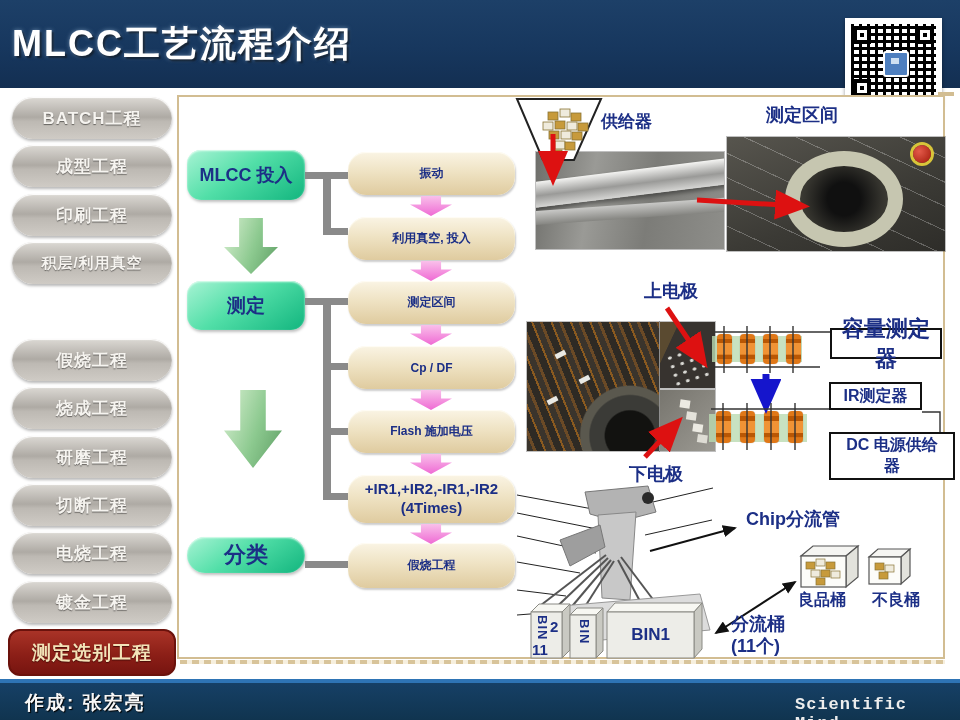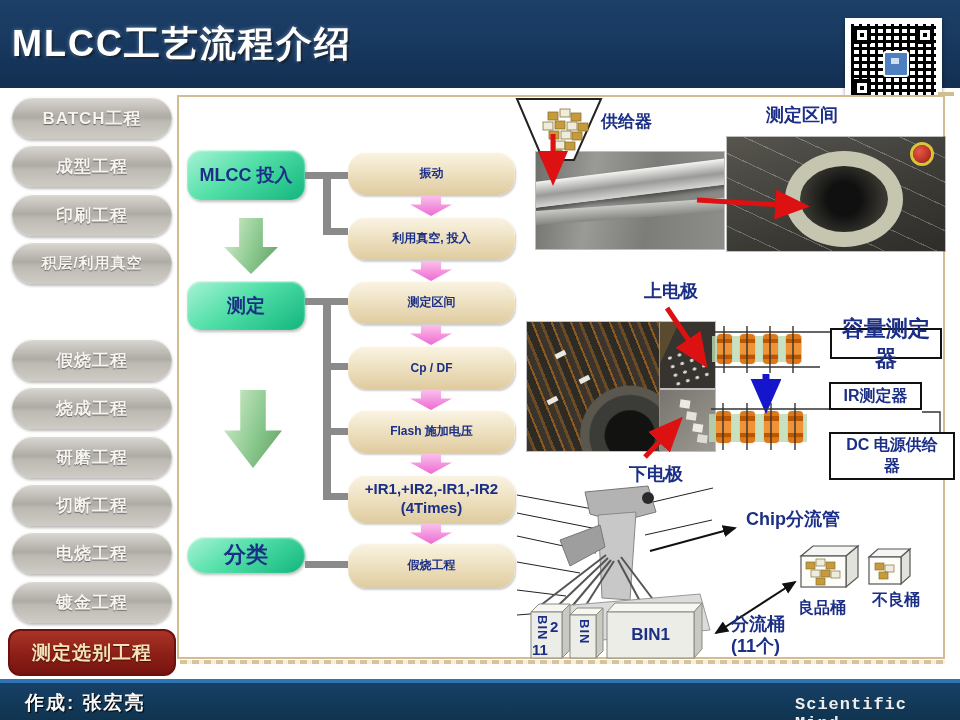--- a/index.html
+++ b/index.html
@@ -377,21 +377,21 @@
   <div class="abs navy-label" style="left:644px;top:279px;font-size:18px;">上电极</div>
   <div class="abs navy-label" style="left:629px;top:462px;font-size:18px;">下电极</div>
 
   <div class="abs measure-box" style="left:830px;top:328px;width:112px;height:31px;font-size:22px;">容量测定器</div>
   <div class="abs measure-box" style="left:829px;top:382px;width:93px;height:28px;font-size:16px;">IR测定器</div>
   <div class="abs measure-box" style="left:829px;top:432px;width:126px;height:48px;font-size:16px;line-height:1.3;padding:0 8px;">DC 电源供给器</div>
 
   <div class="abs navy-label" style="left:746px;top:507px;font-size:18px;">Chip分流管</div>
   <div class="abs navy-label" style="left:731px;top:612px;font-size:18px;">分流桶</div>
   <div class="abs navy-label" style="left:731px;top:634px;font-size:18px;">(11个)</div>
-  <div class="abs navy-label" style="left:798px;top:590px;font-size:16px;margin-top:8px;">良品桶</div>
+  <div class="abs navy-label" style="left:798px;top:590px;font-size:16px;">良品桶</div>
   <div class="abs navy-label" style="left:872px;top:590px;font-size:16px;">不良桶</div>
 
   <div class="abs bin-vert" style="left:535px;top:615px;height:40px;">BIN</div>
   <div class="abs navy-label" style="left:550px;top:618px;font-size:15px;">2</div>
   <div class="abs navy-label" style="left:532px;top:641px;font-size:15px;">11</div>
   <div class="abs bin-vert" style="left:577px;top:619px;height:38px;">BIN</div>
   <div class="abs navy-label" style="left:607px;top:612px;width:87px;height:46px;font-size:17px;display:flex;align-items:center;justify-content:center;">BIN1</div>
 
   <div class="abs" id="footer-line"></div>
   <div class="abs" id="footer"></div>

